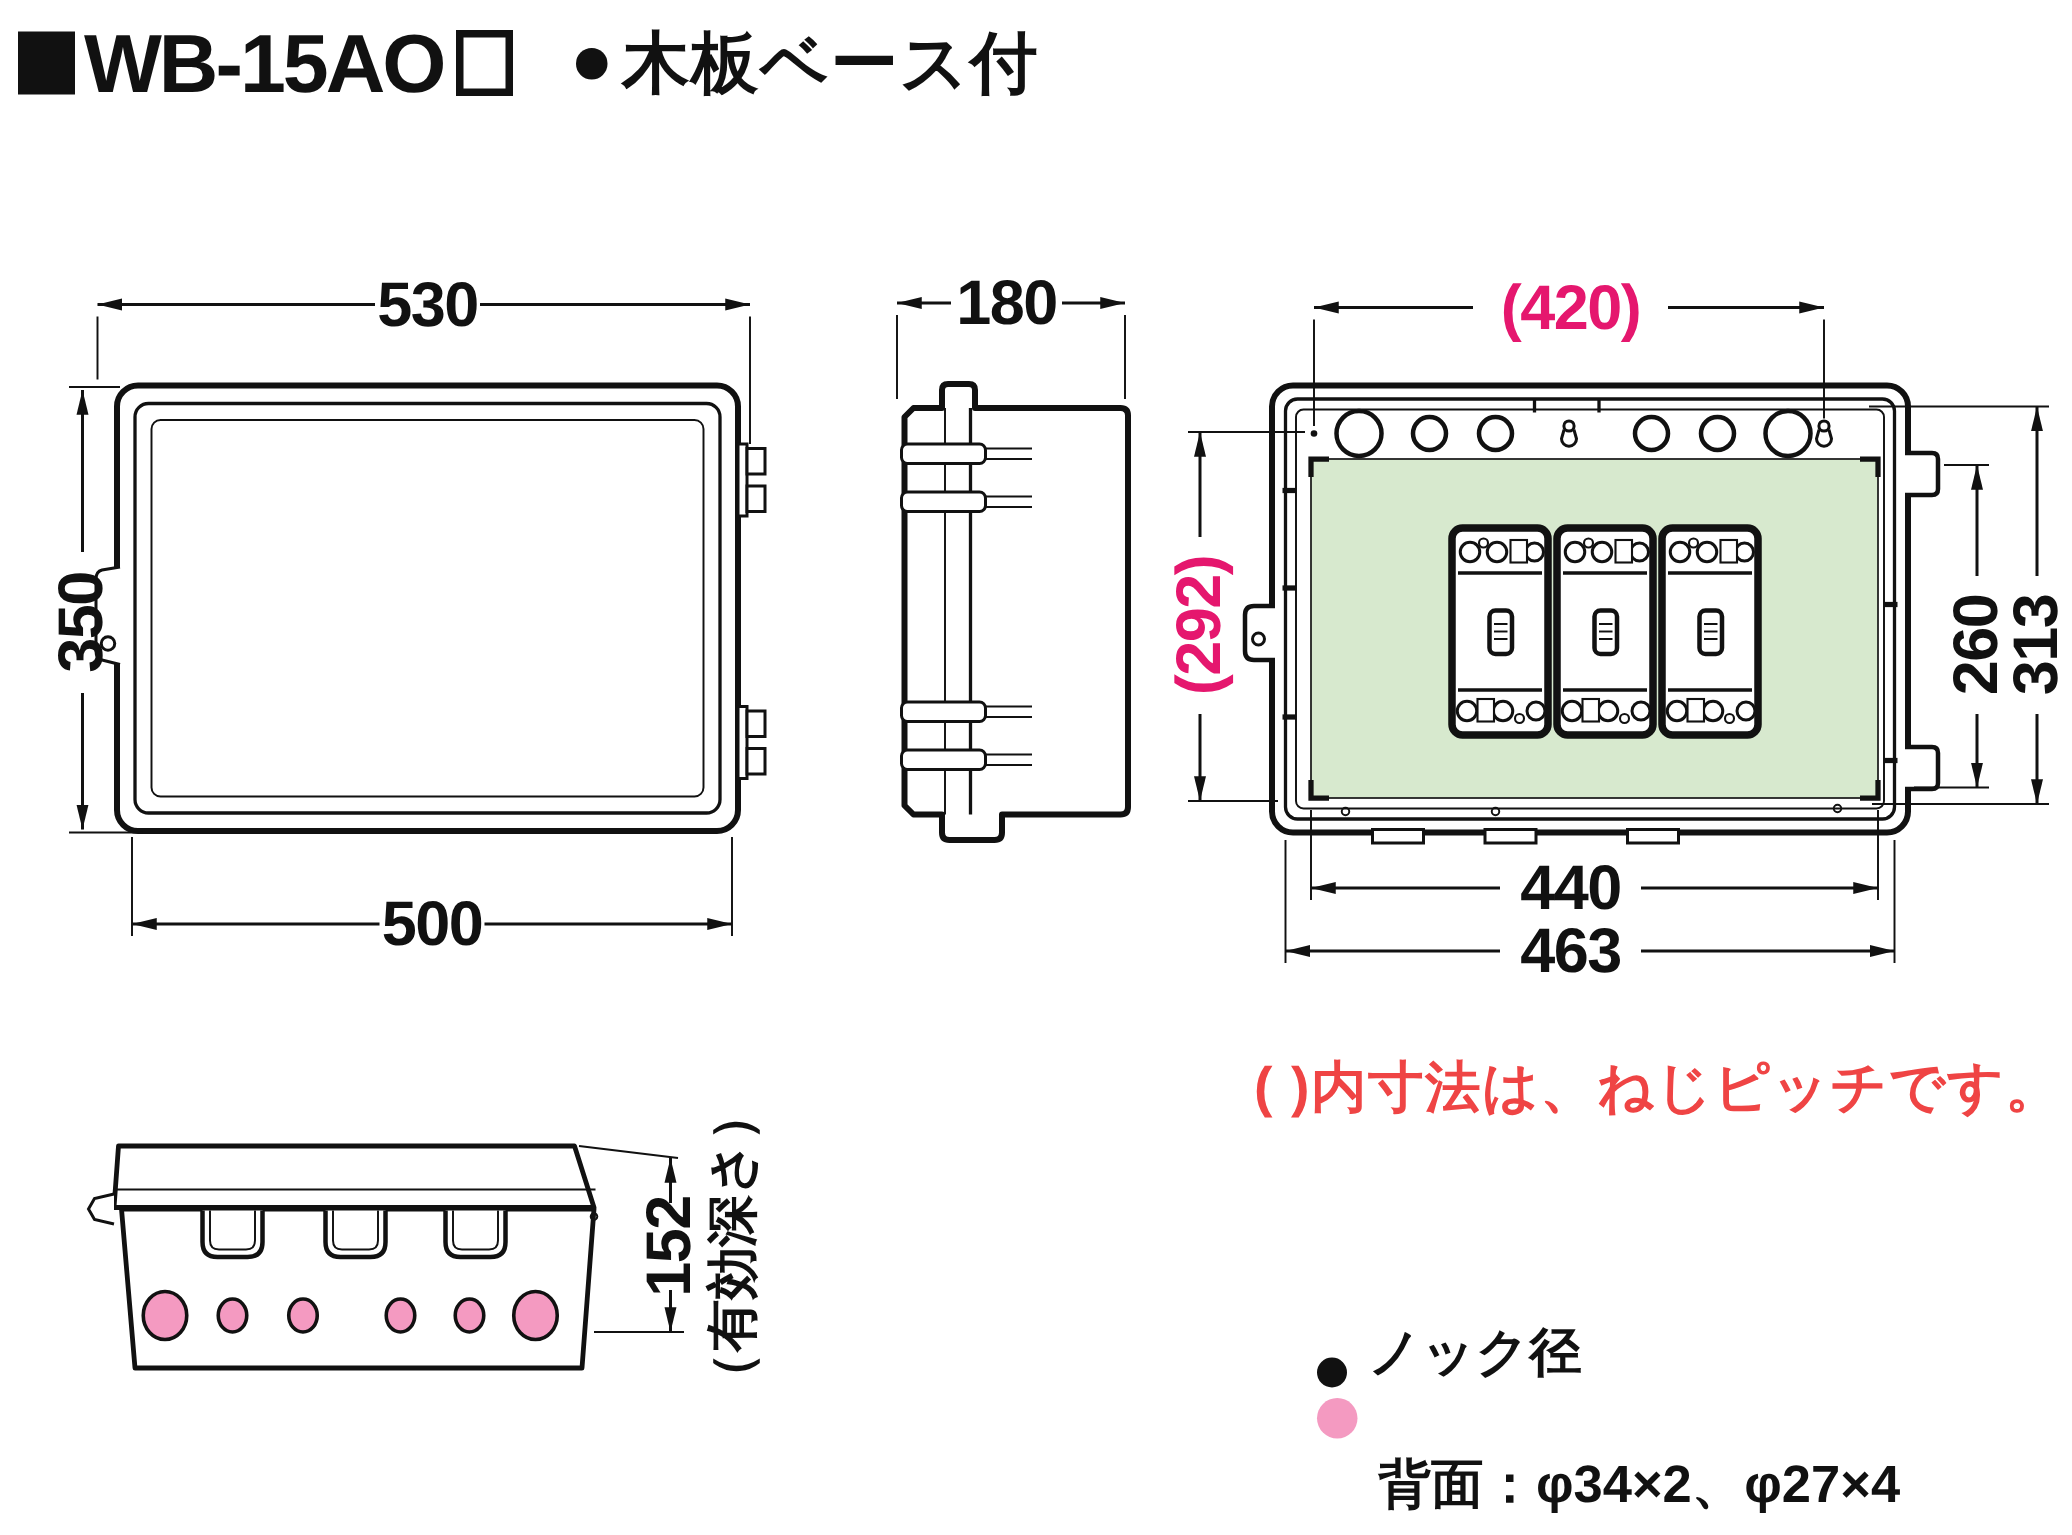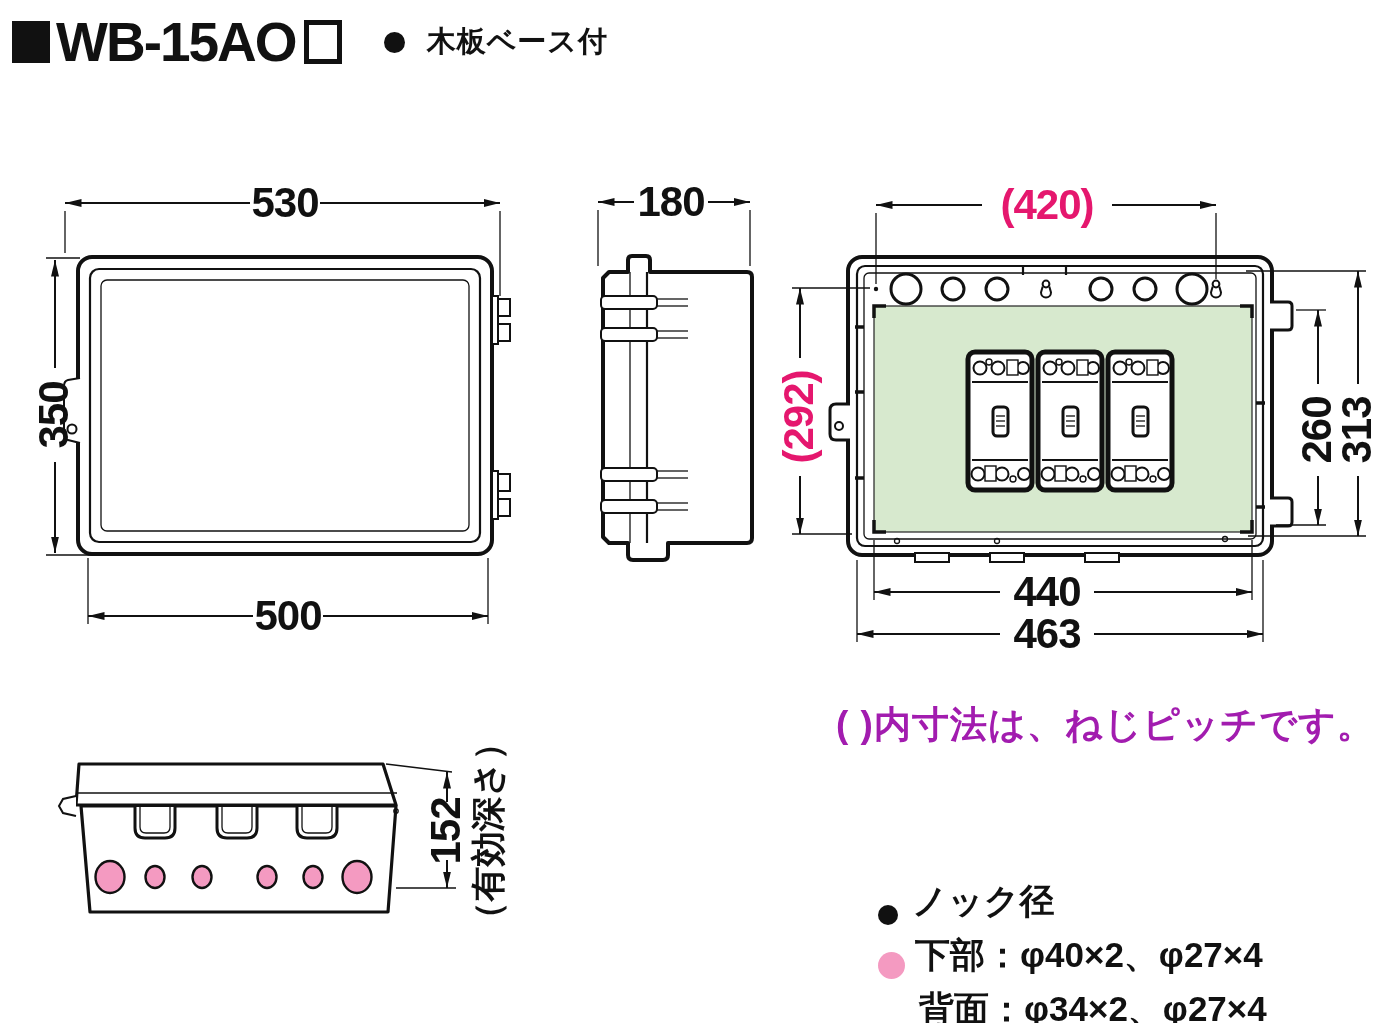--- a/index.html
+++ b/index.html
@@ -4,41 +4,41 @@
 <style>
   html,body{margin:0;padding:0;background:#fff;}
   .page{position:relative;width:1381px;height:1023px;background:#fff;overflow:hidden;
         font-family:"Liberation Sans","DejaVu Sans",sans-serif;color:#111;}
   
   .title{position:absolute;left:12px;top:10px;display:flex;align-items:center;}
   .sq-fill{width:38px;height:42px;background:#111;display:inline-block;}
   .model{font-size:55px;font-weight:700;letter-spacing:-2px;margin-left:6px;}
   .sq-open{width:28px;height:34px;border:5px solid #111;display:inline-block;margin-left:8px;}
   .bullet{width:21px;height:21px;border-radius:50%;background:#111;display:inline-block;margin-left:42px;}
-  .feature{font-size:29px;font-weight:700;margin-left:22px;letter-spacing:1px;}
+  .feature{font-size:45px;font-weight:700;margin-left:10px;letter-spacing:1px;}
   
   svg{position:absolute;left:0;top:0;}
   .ol{fill:#fff;stroke:#111;stroke-width:4;stroke-linejoin:round;}
   .l3{fill:#fff;stroke:#111;stroke-width:3;}
   .l3n{fill:none;stroke:#111;stroke-width:3.5;}
   .l2{fill:none;stroke:#111;stroke-width:2.2;}
   .l2f{fill:#fff;stroke:#111;stroke-width:2;}
   .l1{fill:none;stroke:#111;stroke-width:1.3;}
   .l1f{fill:#fff;stroke:#111;stroke-width:1.4;}
   .dim{fill:none;stroke:#111;stroke-width:2;}
   .ext{fill:none;stroke:#111;stroke-width:1.3;}
   .t{font-family:"Liberation Sans","DejaVu Sans",sans-serif;font-weight:700;font-size:42px;
      fill:#111;text-anchor:middle;letter-spacing:-1px;}
   .tp{fill:#e5176e;}
   .ts{font-size:35px;letter-spacing:0;}
   .hole{fill:#f49ac1;stroke:#111;stroke-width:2.4;}
   .green{fill:#d7e9ce;stroke:#222;stroke-width:1.2;}
   
   .pitch-note{position:absolute;left:836px;top:700px;font-size:37px;font-weight:700;
-              color:#a21caf;letter-spacing:1px;white-space:nowrap;}
+              color:#ef4444;letter-spacing:1px;white-space:nowrap;}
   .knock{position:absolute;left:878px;top:878px;font-size:35px;font-weight:700;}
   .knock-row{display:flex;align-items:flex-end;margin-bottom:7px;white-space:nowrap;}
   .kdot{width:20px;height:20px;border-radius:50%;background:#111;margin-right:14px;flex:0 0 auto;}
   .kdot-pink{width:27px;height:27px;border-radius:50%;background:#f49ac1;margin-right:10px;flex:0 0 auto;}
   .kindent{width:41px;flex:0 0 auto;}
 </style>
 </head>
 <body>
 
 <div class="page">
@@ -297,21 +297,20 @@
 
   <div class="pitch-note">( )内寸法は、ねじピッチです。</div>
 
   <div class="knock">
     <div class="knock-row">
       <span class="kdot"></span>
       <span>ノック径</span>
     </div>
     <div class="knock-row">
       <span class="kdot-pink"></span>
-      <span>下部：φ40×2、φ27×4</span>
     </div>
     <div class="knock-row">
       <span class="kindent"></span>
       <span>背面：φ34×2、φ27×4</span>
     </div>
   </div>
 
 </div>
 
 </body></html>

